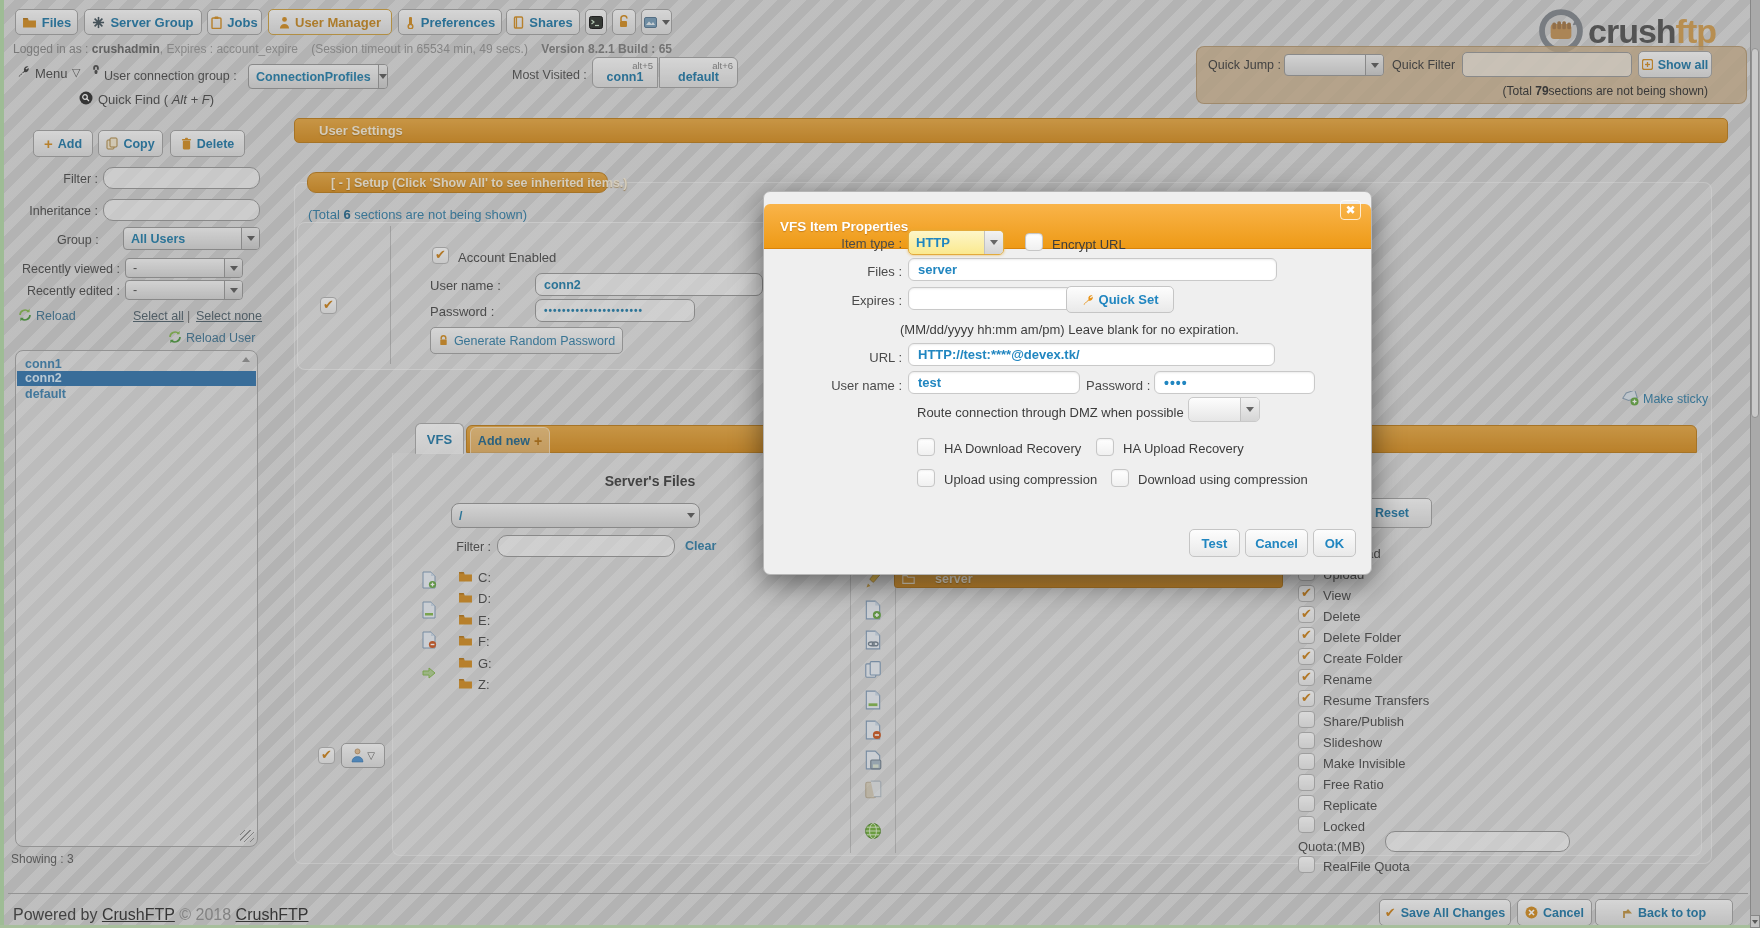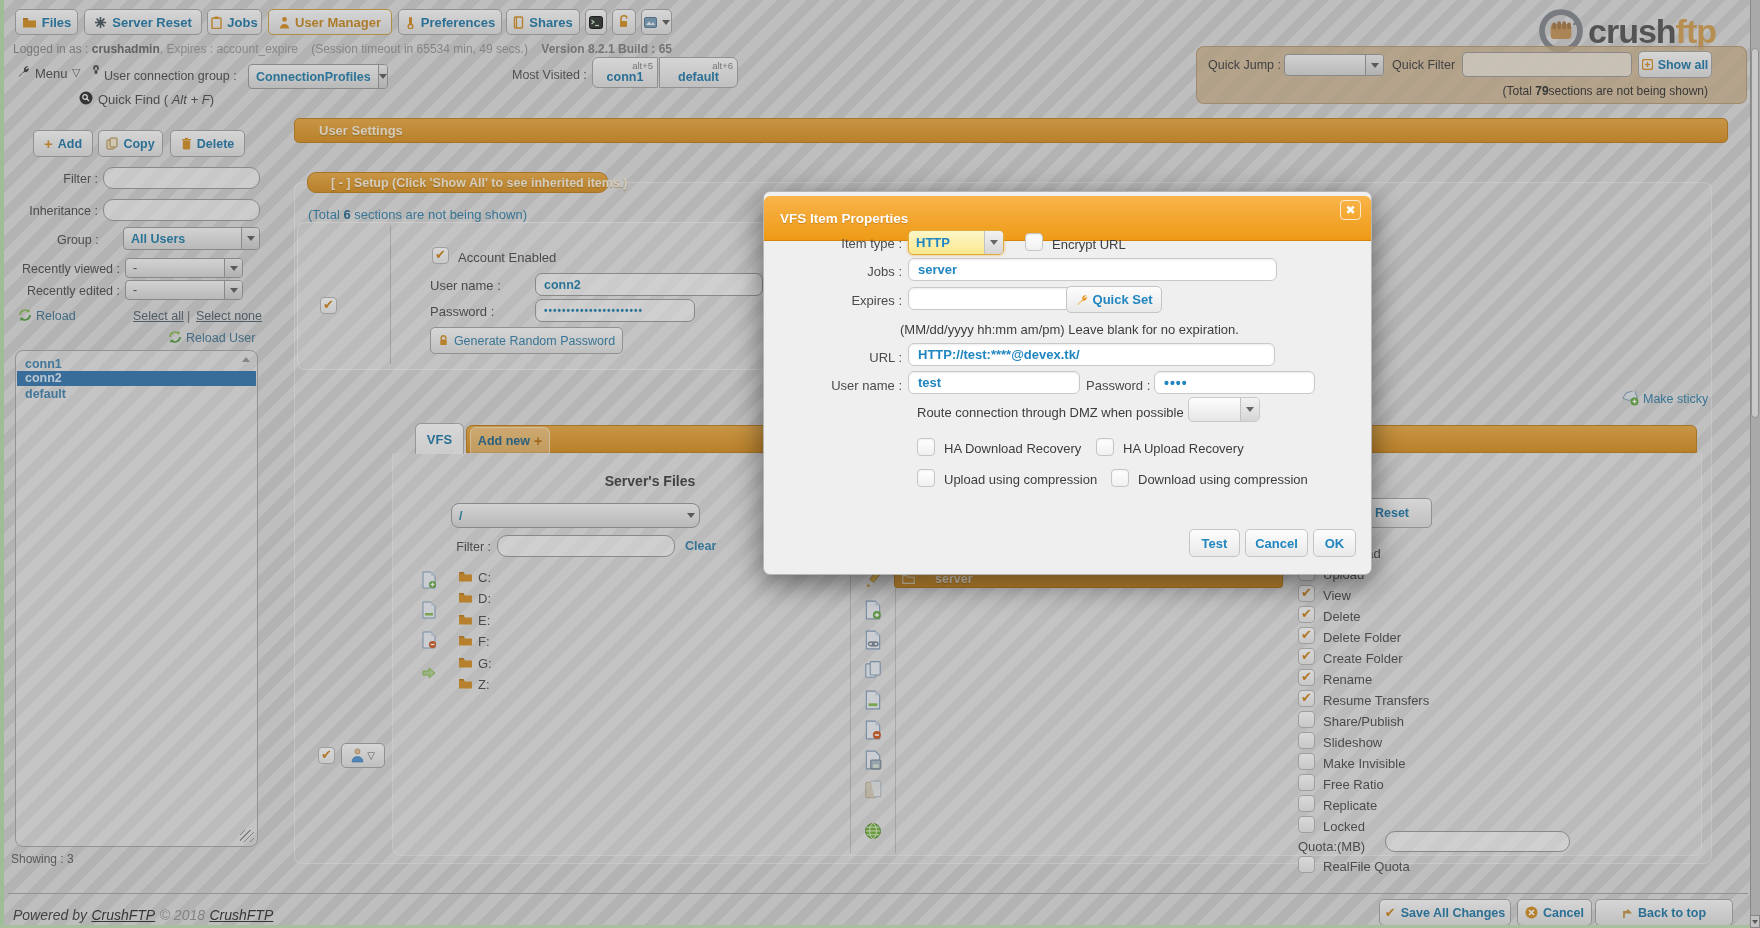--- a/index.html
+++ b/index.html
@@ -50,42 +50,42 @@
   .lst-item.selected { background:#3f7db3; color:#d9ebf8; }
   .grip { position:absolute; width:14px; height:12px; background:repeating-linear-gradient(135deg, rgba(0,0,0,0) 0 3px, #979797 3px 4px); }
   
   .dim { position:absolute; inset:0; background:rgba(30,30,30,0.17); z-index:50; }
   
   .modal {
     position:absolute; left:763px; top:191px; width:609px; height:384px; z-index:100;
     background:#efefef; border-radius:7px; box-shadow:0 8px 30px rgba(0,0,0,0.5); border:1px solid #b5b5b5; box-sizing:border-box;
   }
   .mtitle {
-    position:absolute; left:0; top:4px; right:0; height:45px; border-radius:6px 6px 0 0;
+    position:absolute; left:0; top:12px; right:0; height:45px; border-radius:6px 6px 0 0;
     background:linear-gradient(#f9b44a,#ee9a16); border-bottom:1px solid #d9830a;
     display:flex; align-items:center; padding:0 16px; box-sizing:border-box;
     color:#fff; font-weight:bold; font-size:13.5px; text-shadow:0 1px 1px rgba(150,85,0,0.45);
   }
   .mclose { position:absolute; right:10px; top:8px; width:19px; height:18px; display:flex; align-items:center; justify-content:center;
     color:#fff; font-size:12px; font-weight:bold; border:1px solid rgba(255,255,255,0.75); border-radius:4px; }
   .mlbl { position:absolute; color:#4a4a4a; font-size:13px; text-align:right; white-space:nowrap; }
   .minp { position:absolute; background:#fff; border:1px solid #c9c9c9; border-radius:6px; box-sizing:border-box;
     display:flex; align-items:center; padding:0 9px; color:#2186c0; font-size:13px; font-weight:bold; box-shadow:inset 0 1px 2px rgba(0,0,0,0.08); }
   .msel { position:absolute; background:linear-gradient(#fdfdfd,#e6e6e6); border:1px solid #c9c9c9; border-radius:5px; box-sizing:border-box; display:flex; align-items:stretch; overflow:hidden; }
   .msel .val { flex:1; display:flex; align-items:center; padding:0 7px; color:#2186c0; font-weight:bold; font-size:13px; }
   .msel .cbox { width:18px; border-left:1px solid #c2c2c2; background:linear-gradient(#f2f2f2,#d5d5d5); display:flex; align-items:center; justify-content:center; }
   .msel.hl { background:linear-gradient(#fdf6c9,#fbe98e); border-color:#e3aa3c; box-shadow:0 0 3px rgba(230,170,50,0.8); }
   .mcb { position:absolute; width:18px; height:18px; box-sizing:border-box; background:linear-gradient(#ffffff,#f0f0f0);
     border:1px solid #c6c6c6; border-radius:4px; box-shadow:inset 0 1px 2px rgba(0,0,0,0.06); }
   .mtext { position:absolute; color:#3d3d3d; font-size:13px; white-space:nowrap; }
   .mbtn { position:absolute; display:flex; align-items:center; justify-content:center; gap:5px;
     background:linear-gradient(#fdfdfd,#e9e9e9); border:1px solid #c5c5c5; border-radius:5px; box-sizing:border-box;
     color:#2186c0; font-weight:bold; font-size:13px; }
   
-  .ftxt { color:#4a4a4a; font-size:14px;font-style:italic; }
+  .ftxt { color:#4a4a4a; font-size:16px; }
   svg { display:block; }
 </style>
 </head>
 <body>
 
 <div id="app">
 
   <div id="bg">
 
     <div class="btn tab" style="left:15px;top:9px;width:63px;height:26px;">
@@ -102,21 +102,21 @@
           <svg width="13" height="13" viewBox="0 0 14 14">
             <g stroke="#4d5d66" stroke-width="1.7">
               <line x1="7" y1="1" x2="7" y2="13"></line>
               <line x1="1" y1="7" x2="13" y2="7"></line>
               <line x1="2.8" y1="2.8" x2="11.2" y2="11.2"></line>
               <line x1="11.2" y1="2.8" x2="2.8" y2="11.2"></line>
             </g>
             <circle cx="7" cy="7" r="2.4" fill="#4d5d66"></circle>
           </svg>
         </span>
-      <span>Server Reset</span>
+      <span>Server Group</span>
     </div>
     <div class="btn tab" style="left:207px;top:9px;width:55px;height:26px;">
       <span class="icon">
           <svg width="11" height="13" viewBox="0 0 11 13">
             <rect x="1" y="2" width="9" height="10.5" rx="1" fill="none" stroke="#d6952f" stroke-width="1.4"></rect>
             <rect x="3.5" y="0.5" width="4" height="2.5" rx="0.8" fill="#d6952f"></rect>
           </svg>
         </span>
       <span>Jobs</span>
     </div>
@@ -690,30 +690,30 @@
     <div class="mlbl" style="left:20px;top:44px;width:118px;">Item type :</div>
     <div class="msel hl" style="left:144px;top:38px;width:96px;height:25px;">
       <span class="val">HTTP</span>
       <span class="cbox">
           <span class="tri"></span>
         </span>
     </div>
     <div class="mcb" style="left:261px;top:41px;"></div>
     <div class="mtext" style="left:288px;top:45px;">Encrypt URL</div>
 
-    <div class="mlbl" style="left:20px;top:72px;width:118px;">Jobs :</div>
+    <div class="mlbl" style="left:20px;top:72px;width:118px;">Files :</div>
     <div class="minp" style="left:144px;top:66px;width:369px;height:23px;">
         <span>server</span>
       </div>
 
     <div class="mlbl" style="left:20px;top:101px;width:118px;">Expires :</div>
     <div class="minp" style="left:144px;top:95px;width:227px;height:23px;">
         <span></span>
       </div>
-    <div class="mbtn" style="left:302px;top:94px;width:96px;height:27px;">
+    <div class="mbtn" style="left:302px;top:94px;width:108px;height:27px;">
       <span class="icon">
           <svg width="12" height="12" viewBox="0 0 13 13">
             <path d="M11.5 1.5a3.4 3.4 0 0 0-4.4 4.4L1.5 11.5l1.6-0.2 0.2-1.4 1.4-0.2 0.2-1.4 1.4-0.2 0.8-1a3.4 3.4 0 0 0 4.4-4.4L9.6 4.6 8.4 3.4z" fill="#e8941a"></path>
           </svg>
         </span>
       <span>Quick Set</span>
     </div>
     <div class="mtext" style="left:136px;top:130px;">(MM/dd/yyyy hh:mm am/pm) Leave blank for no expiration.</div>
 
     <div class="mlbl" style="left:20px;top:158px;width:118px;">URL :</div>

